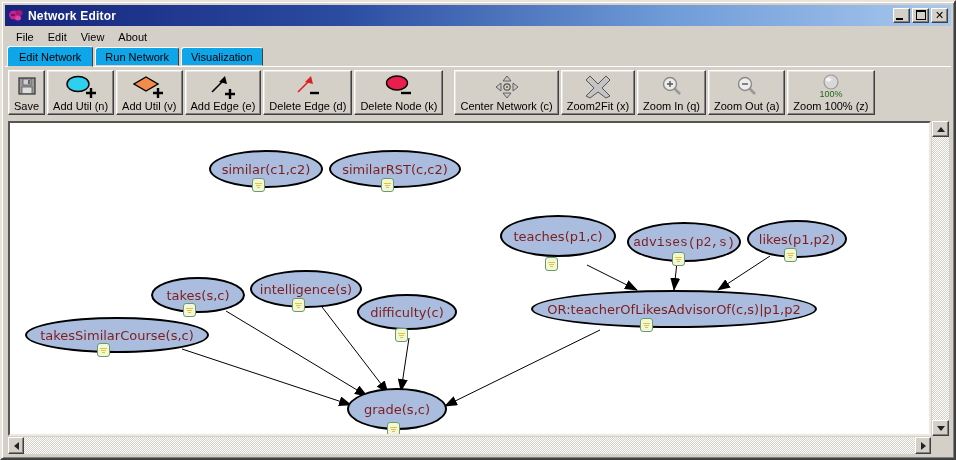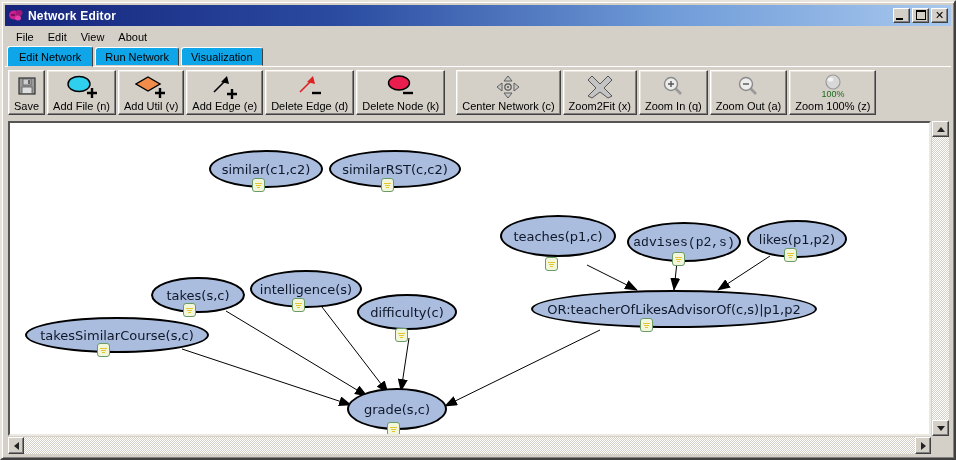--- a/index.html
+++ b/index.html
@@ -57,21 +57,21 @@
   
   .workspace{flex:1;display:grid;grid-template-columns:1fr 17px;grid-template-rows:1fr 17px;padding:3px 2px 1px 3px;grid-gap:1px;min-height:0;}
   .canvas{
     border:2px solid;border-color:#555 #ece9e2 #ece9e2 #555;
     background:#fff;position:relative;overflow:hidden;
   }
   .canvas svg{position:absolute;left:0;top:0;}
   .gnode{
     position:absolute;border:2px solid #000;border-radius:50%;background:#aabdde;
     display:flex;align-items:center;justify-content:center;
-    font-family:"DejaVu Sans",sans-serif;font-size:13px;color:#0f172a;white-space:nowrap;
+    font-family:"DejaVu Sans",sans-serif;font-size:13px;color:#7f1d1d;white-space:nowrap;
   }
   .ghandle{
     position:absolute;width:13px;height:14px;background:#f2f6da;
     border:1px solid #6a9a68;border-radius:3px;
     display:flex;flex-direction:column;align-items:center;justify-content:center;gap:1px;
   }
   .ghandle i{display:block;height:1px;background:#e3c62f;}
   .ghandle i:nth-child(1){width:7px;}
   .ghandle i:nth-child(2){width:5px;}
   .ghandle i:nth-child(3){width:3px;}
@@ -142,21 +142,21 @@
       <span class="tlabel">Save</span>
     </div>
 
     <div class="tbtn">
       <span class="ticon">
         <svg width="34" height="24" viewBox="0 0 34 24">
           <ellipse cx="14" cy="9" rx="11" ry="7.5" fill="#2fd0ee" stroke="#000" stroke-width="1.4"></ellipse>
           <path d="M22 18 h10 M27 13 v10" stroke="#000" stroke-width="2.4"></path>
         </svg>
       </span>
-      <span class="tlabel">Add File (n)</span>
+      <span class="tlabel">Add Util (n)</span>
     </div>
 
 
     <div class="tbtn">
       <span class="ticon">
         <svg width="32" height="24" viewBox="0 0 32 24">
           <polygon points="13,2 25,9 13,16 1,9" fill="#f28c4a" stroke="#000" stroke-width="1.4"></polygon>
           <path d="M20 18 h10 M25 13 v10" stroke="#000" stroke-width="2.4"></path>
         </svg>
       </span>

